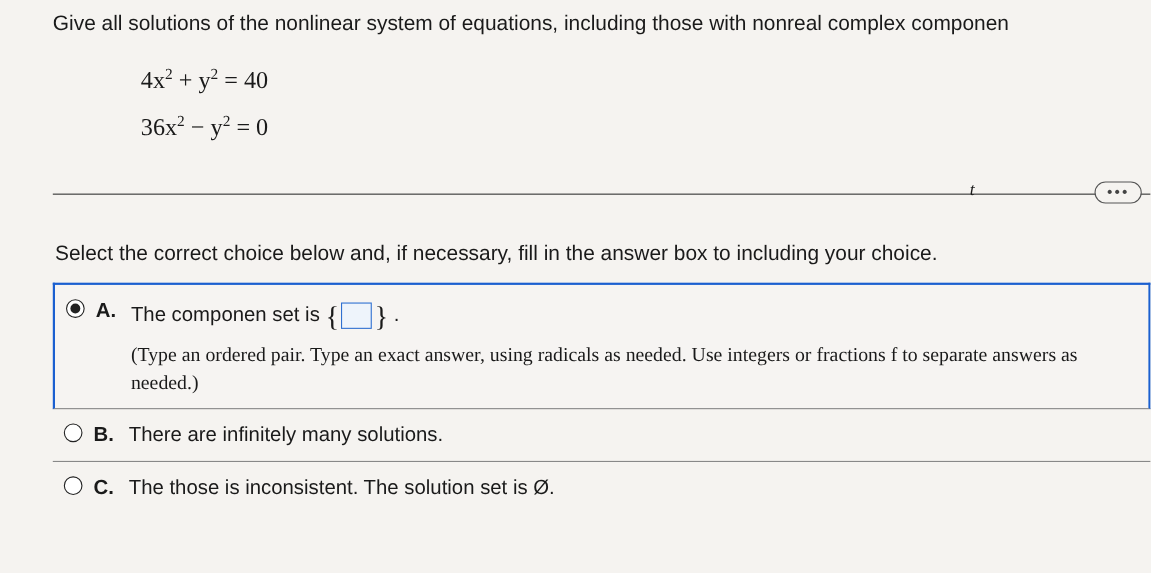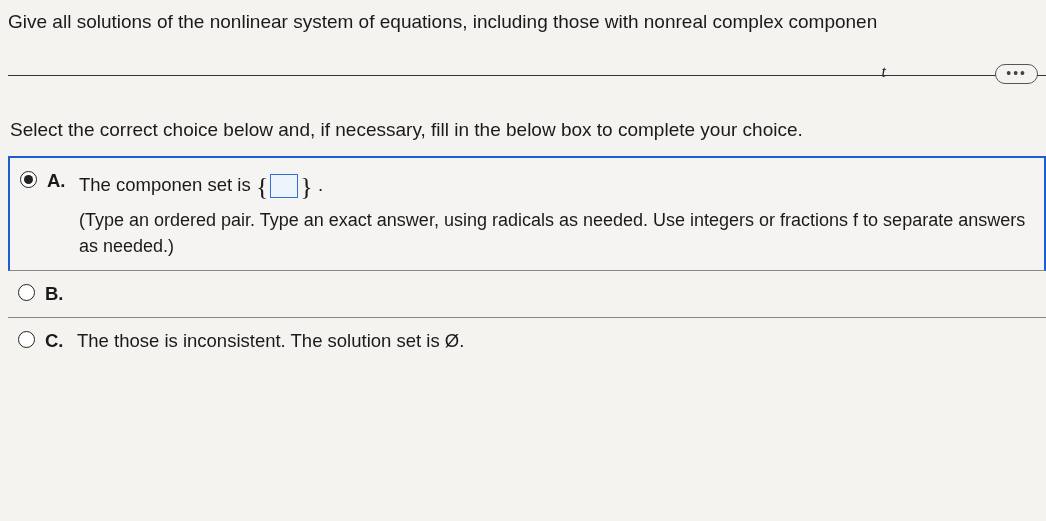--- a/index.html
+++ b/index.html
@@ -4,21 +4,21 @@
   <style>
     * { box-sizing: border-box; margin: 0; padding: 0; }
     body {
       font-family: Arial, Helvetica, sans-serif;
       background: #f5f3f0;
       width: 1046px;
       height: 521px;
       overflow: hidden;
       color: #1a1a1a;
     }
-    .page { padding: 10px 0 0 8px; }
+    .page { padding: 10px 0 0 8px; margin-left: 40px; }
     .question-text {
       font-size: 19px;
       margin-bottom: 18px;
       line-height: 1.3;
     }
     .equations {
       padding-left: 80px;
       font-family: 'Times New Roman', serif;
       font-size: 22px;
       line-height: 1.8;
@@ -110,54 +110,60 @@
       width: 28px;
       height: 24px;
       border: 1px solid #3070d0;
       background: #eef4fb;
       vertical-align: middle;
       margin: 0 2px;
     }
     .hint {
       font-size: 18px;
       margin-top: 2px;
+      font-family: Liberation Serif, serif;
     }
     .brace { font-family: 'Times New Roman', serif; font-size: 26px; vertical-align: -4px; }
   </style>
 </head>
 <body>
 
 <div class="page">
   <div class="question-text">Give all solutions of the nonlinear system of equations, including those with nonreal complex componen</div>
 
+  <div class="equations">
+    <div class="equation">4x<sup>2</sup> + y<sup>2</sup>  = 40</div>
+    <div class="equation">36x<sup>2</sup> − y<sup>2</sup>  = 0</div>
+  </div>
 
   <div class="divider-area">
     <span class="tick">t</span>
     <hr class="hline">
     <span class="more-pill">•••</span>
   </div>
 
-  <div class="instruction">Select the correct choice below and, if necessary, fill in the below box to complete your choice.</div>
+  <div class="instruction">Select the correct choice below and, if necessary, fill in the answer box to including your choice.</div>
 
   <div class="choices">
 
     <div class="choice-row selected">
       <span class="radio filled"></span>
       <span class="choice-label">A.</span>
       <div class="choice-body">
         <div>
           <span>The componen set is </span><span class="brace">{</span><span class="answer-box"></span><span class="brace">}</span><span> .</span>
         </div>
         <div class="hint">(Type an ordered pair. Type an exact answer, using radicals as needed. Use integers or fractions f to separate answers as needed.)</div>
       </div>
     </div>
 
     <div class="choice-row">
       <span class="radio"></span>
       <span class="choice-label">B.</span>
+      <div class="choice-body">There are infinitely many solutions.</div>
     </div>
 
     <div class="choice-row">
       <span class="radio"></span>
       <span class="choice-label">C.</span>
       <div class="choice-body">The those is inconsistent. The solution set is Ø.</div>
     </div>
 
   </div>
 </div>

